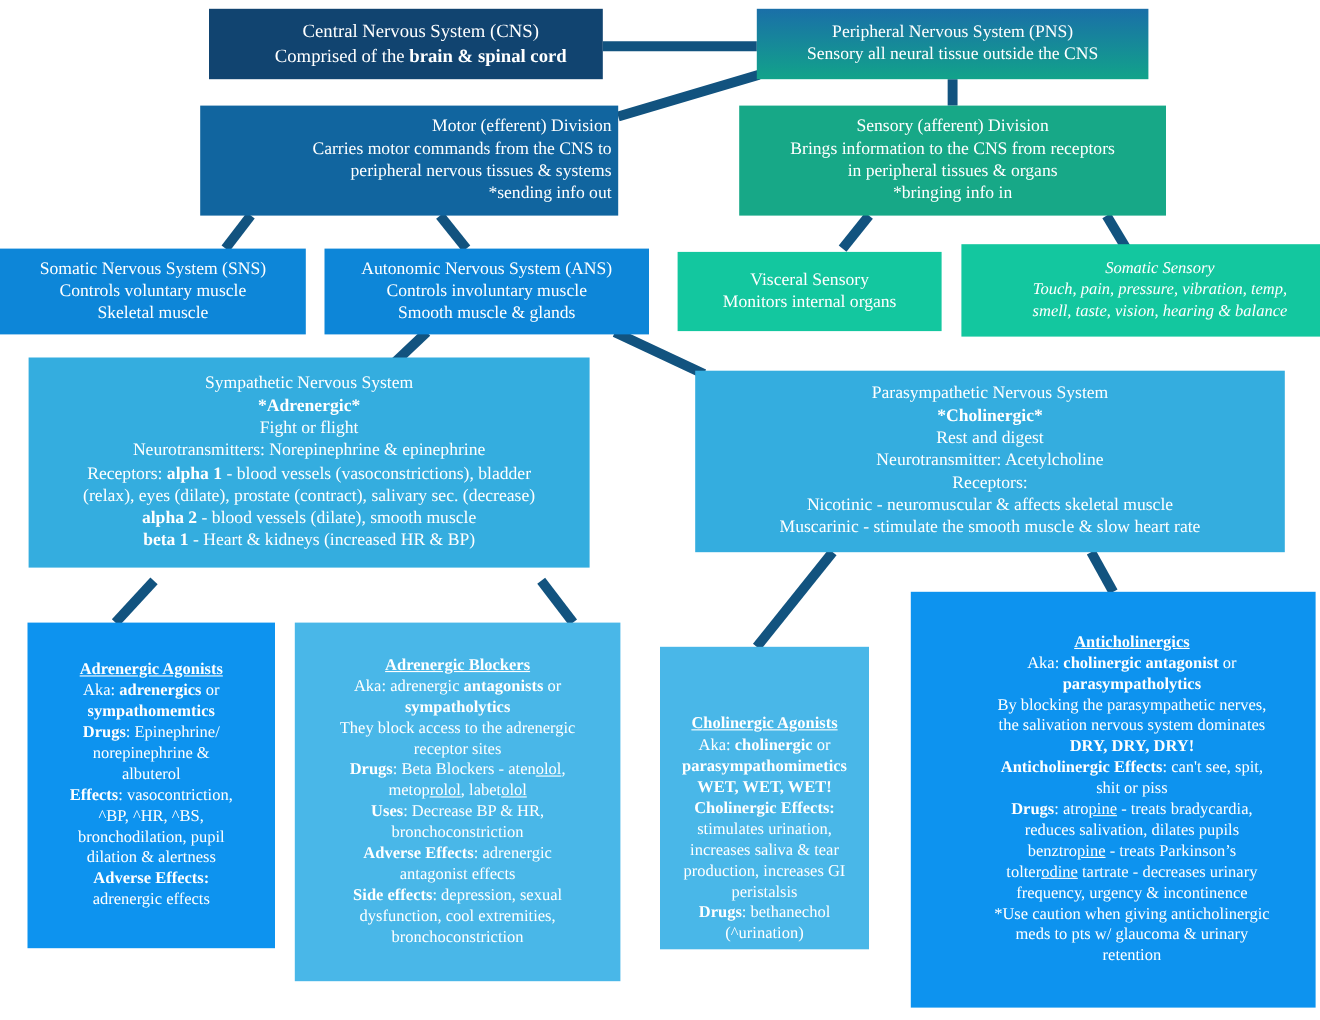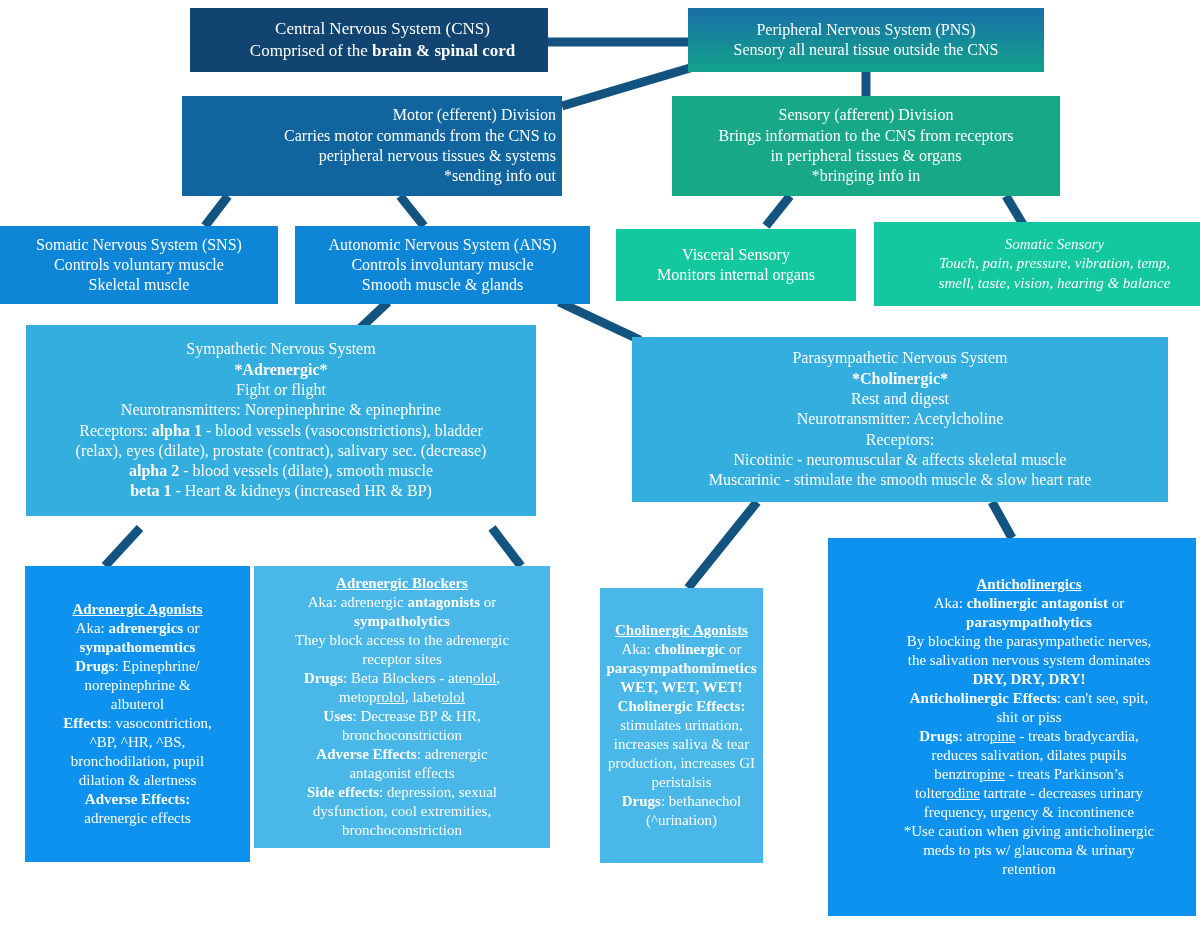--- a/index.html
+++ b/index.html
@@ -151,38 +151,38 @@
     <span class="ln">norepinephrine &amp;</span>
     <span class="ln">albuterol</span>
     <span class="ln"><b>Effects</b><span>: vasocontriction,</span></span>
     <span class="ln">^BP, ^HR, ^BS,</span>
     <span class="ln">bronchodilation, pupil</span>
     <span class="ln">dilation &amp; alertness</span>
     <span class="ln"><b>Adverse Effects:</b></span>
     <span class="ln">adrenergic effects</span>
   </div>
 
-  <div class="node s15" style="left:254px; top:566px; width:296px; height:282px; background:#49b7e8;">
+  <div class="node s15" style="left:268px; top:566px; width:296px; height:326px; background:#49b7e8;">
     <span class="ln ttl-u">Adrenergic Blockers</span>
     <span class="ln"><span>Aka: adrenergic </span><b>antagonists</b><span> or</span></span>
     <span class="ln"><b>sympatholytics</b></span>
     <span class="ln">They block access to the adrenergic</span>
     <span class="ln">receptor sites</span>
     <span class="ln"><b>Drugs</b>: Beta Blockers - aten<u>olol</u>,</span>
     <span class="ln">metop<u>rolol</u>, labet<u>olol</u></span>
     <span class="ln"><b>Uses</b><span>: Decrease BP &amp; HR,</span></span>
     <span class="ln">bronchoconstriction</span>
     <span class="ln"><b>Adverse Effects</b><span>: adrenergic</span></span>
     <span class="ln">antagonist effects</span>
     <span class="ln"><b>Side effects</b><span>: depression, sexual</span></span>
     <span class="ln">dysfunction, cool extremities,</span>
     <span class="ln">bronchoconstriction</span>
   </div>
 
-  <div class="node s15" style="left:600px; top:588px; width:163px; height:275px; background:#49b7e8;">
+  <div class="node s15" style="left:600px; top:588px; width:190px; height:275px; background:#49b7e8;justify-content:flex-end;">
     <span class="ln ttl-u">Cholinergic Agonists</span>
     <span class="ln"><span>Aka: </span><b>cholinergic</b><span> or</span></span>
     <span class="ln"><b>parasympathomimetics</b></span>
     <span class="ln"><b>WET, WET, WET!</b></span>
     <span class="ln"><b>Cholinergic Effects:</b></span>
     <span class="ln">stimulates urination,</span>
     <span class="ln">increases saliva &amp; tear</span>
     <span class="ln">production, increases GI</span>
     <span class="ln">peristalsis</span>
     <span class="ln"><b>Drugs</b><span>: bethanechol</span></span>

